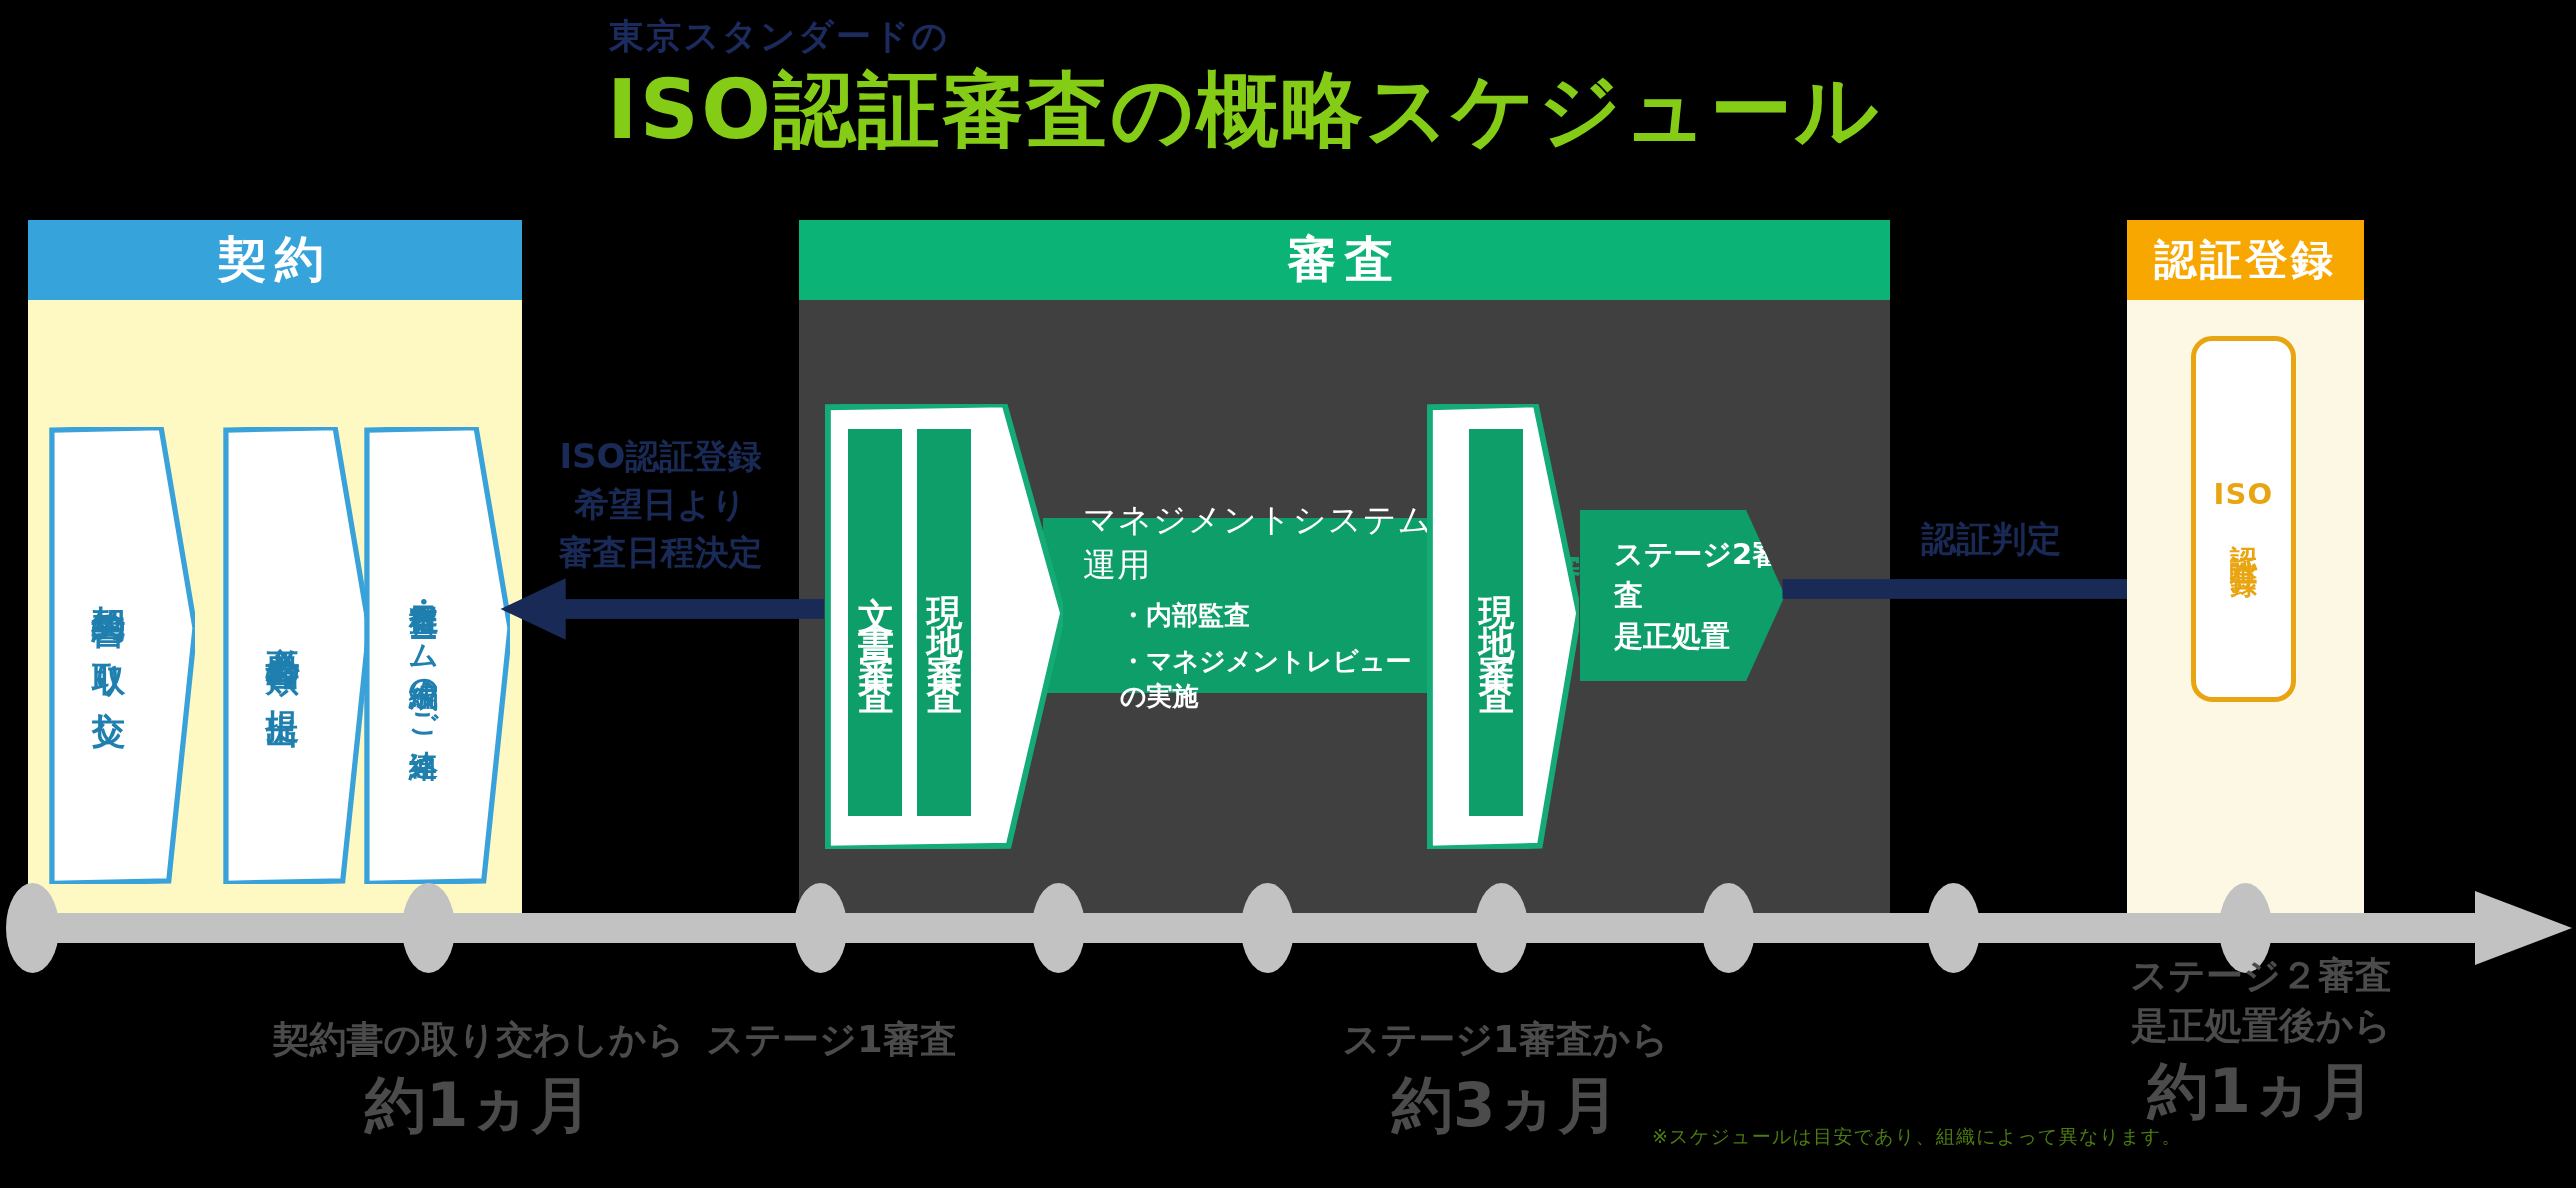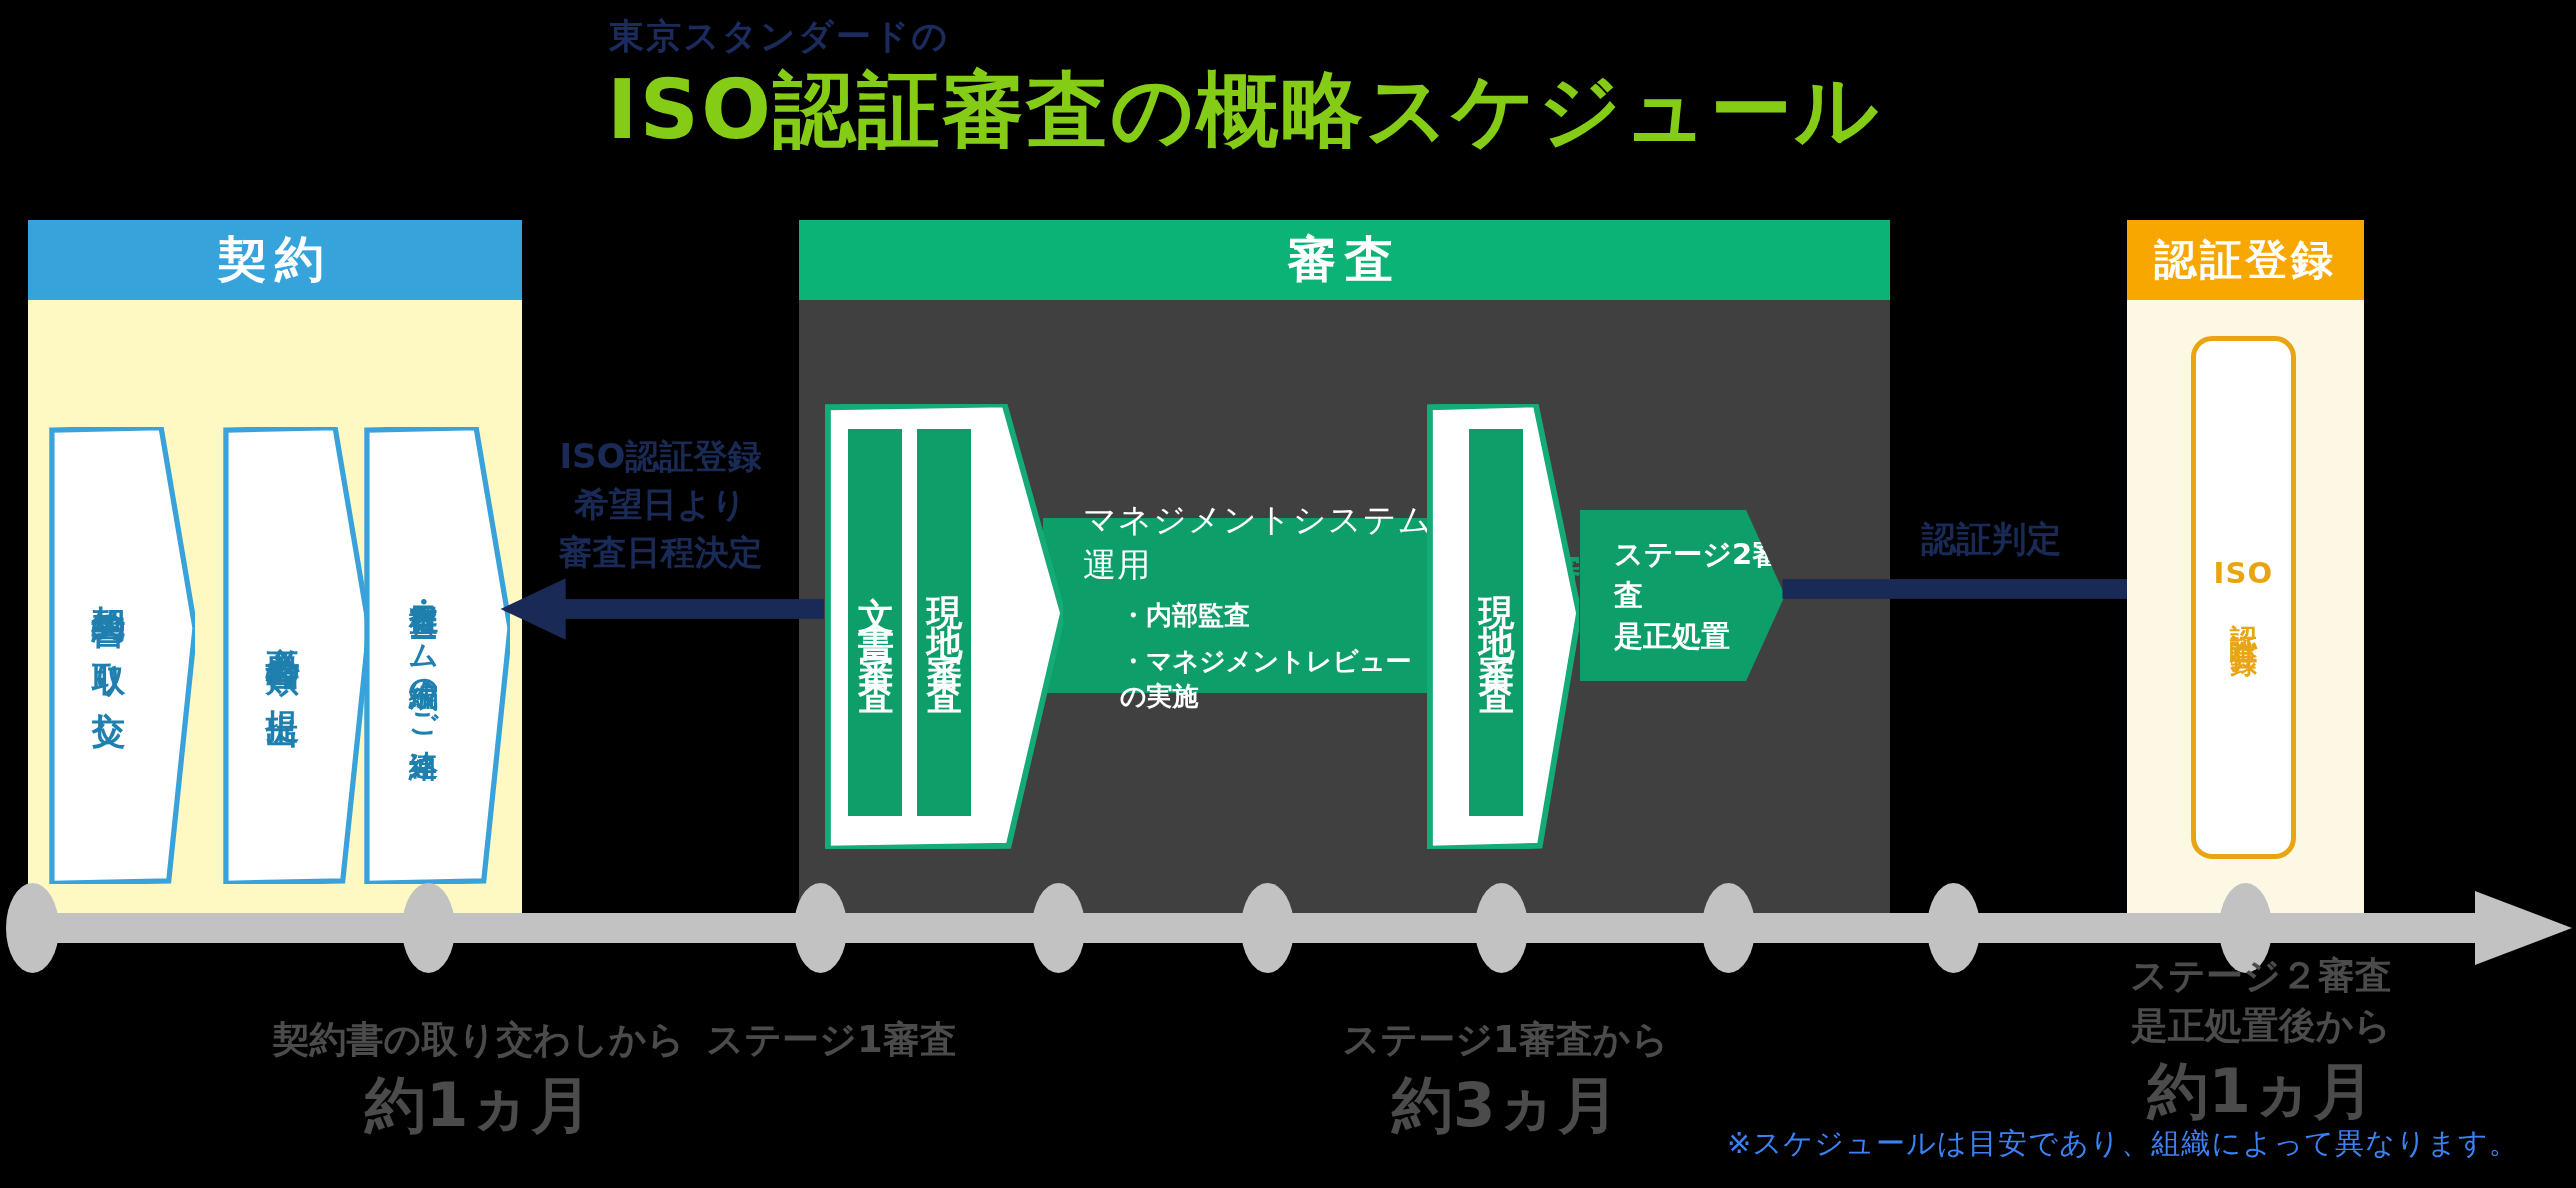--- a/index.html
+++ b/index.html
@@ -37,32 +37,32 @@
   .op-bullet{font-size:26px;font-weight:bold;margin-top:10.5px;margin-left:37px;}
   .s2arrow{left:1580px;top:510px;width:205px;height:171px;background:#0d9e6a;color:#fff;
            clip-path:polygon(0 0,81% 0,100% 50%,81% 100%,0 100%);
            display:flex;flex-direction:column;justify-content:center;padding-left:34px;box-sizing:border-box;}
   .s2line{font-size:29px;font-weight:bold;line-height:41px;}
   
   .navy-label{color:#1a2a57;font-weight:bold;text-align:center;}
   .la-text{left:496px;top:432px;width:329px;font-size:34px;line-height:48px;}
   .ra-text{left:1813px;top:516px;width:357px;font-size:35px;}
   
-  .reg-card{left:2191px;top:336px;width:105px;height:523px;background:#fff;border:5.9px solid #e9a511;border-radius:21px;
+  .reg-card{left:2191px;top:336px;width:105px;height:366px;background:#fff;border:5.9px solid #e9a511;border-radius:21px;
             box-sizing:border-box;display:flex;flex-direction:column;align-items:center;justify-content:center;color:#e9a511;}
   .reg-top{font-size:29px;font-weight:bold;letter-spacing:1.2px;}
   .reg-vert{writing-mode:vertical-rl;font-size:27px;font-weight:bold;letter-spacing:9.4px;margin-top:11.7px;}
   
   .tl-bar{left:29px;top:913px;width:2449px;height:30px;background:#c2c2c2;}
   .tl-dot{width:53px;height:90px;border-radius:50%;background:#c2c2c2;top:883px;}
   .tl-head{left:2475px;top:891px;width:0;height:0;border-top:37px solid transparent;border-bottom:37px solid transparent;
            border-left:97px solid #c2c2c2;}
   .tl-small{font-size:37px;font-weight:bold;color:#4b4b4b;text-align:center;}
   .tl-big{font-size:61px;font-weight:bold;color:#4b4b4b;text-align:center;}
-  .footnote{left:1652px;top:1124px;width:867px;font-size:29px;color:#3b82f6;text-align:right;letter-spacing:1.2px;}
+  .footnote{left:1652px;top:1124px;width:867px;font-size:19px;color:#4d7c0f;text-align:left;letter-spacing:1.2px;}
 </style>
 </head>
 <body>
 
 <div class="stage">
 
   <div class="abs eyebrow">東京スタンダードの</div>
   <div class="abs main-title">ISO認証審査の概略スケジュール</div>
 
   <div class="abs section sec-contract">

